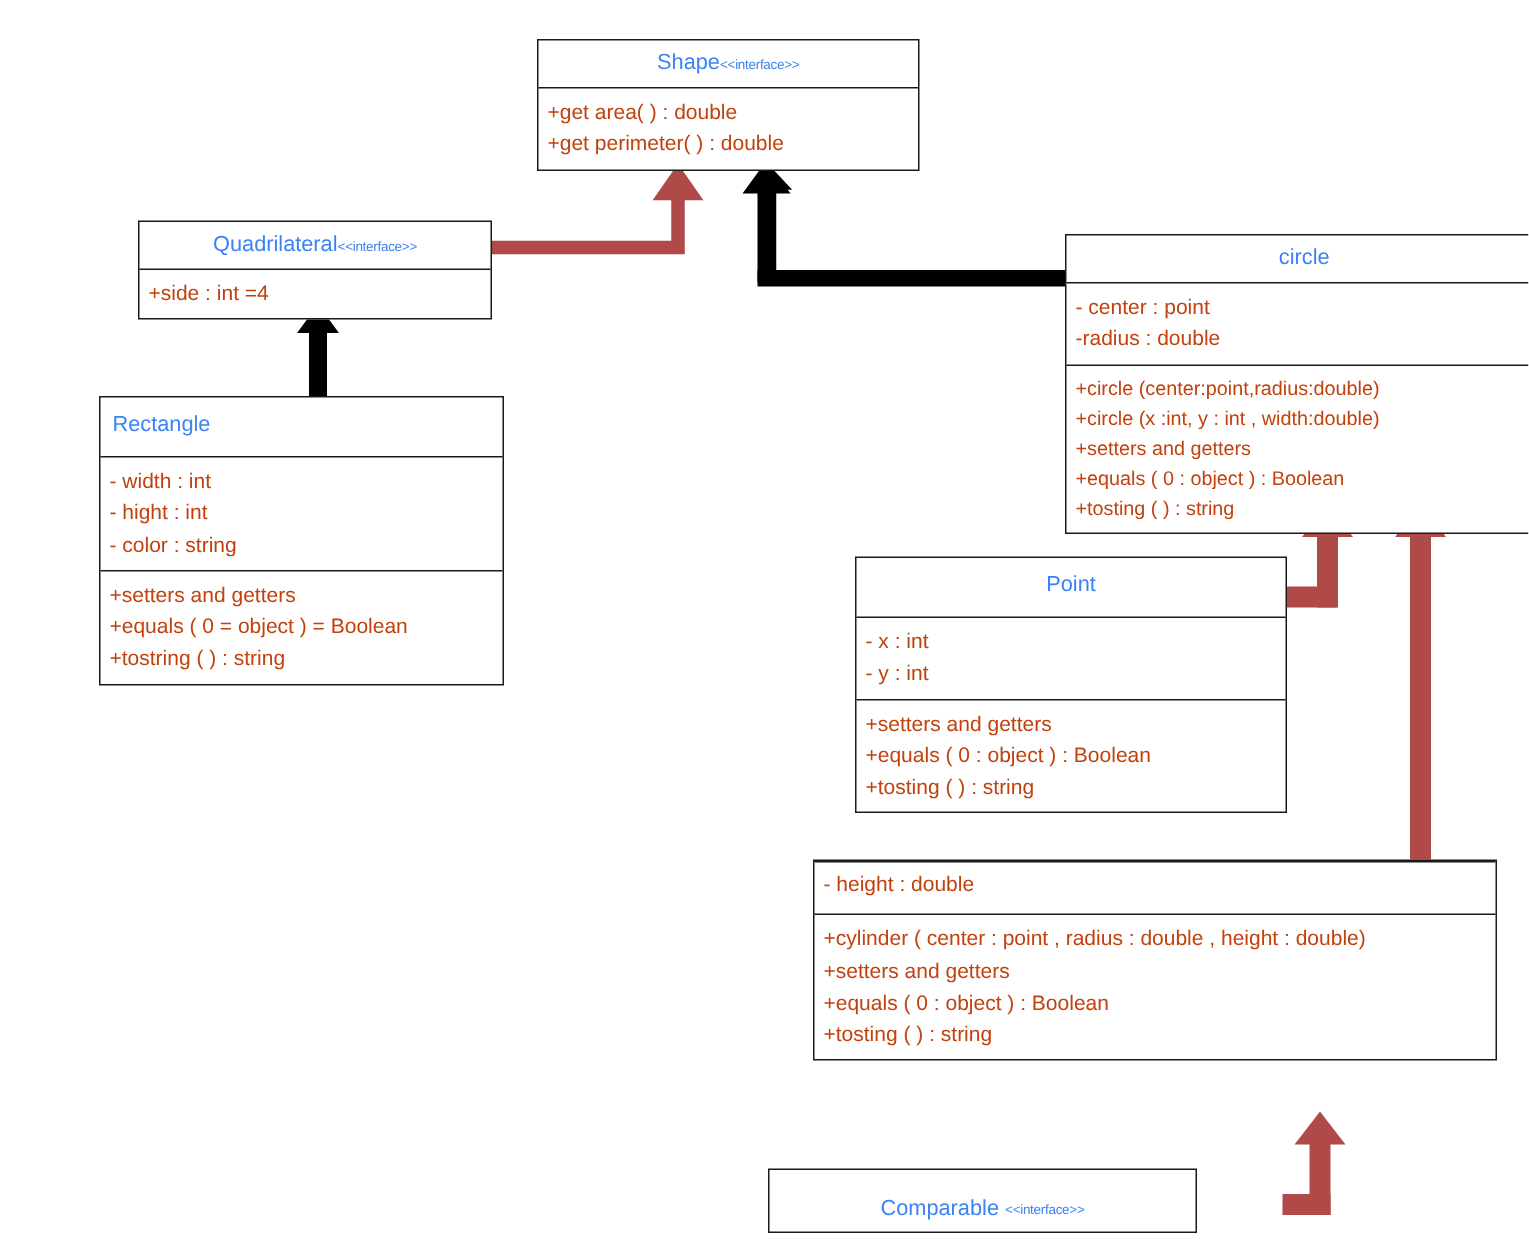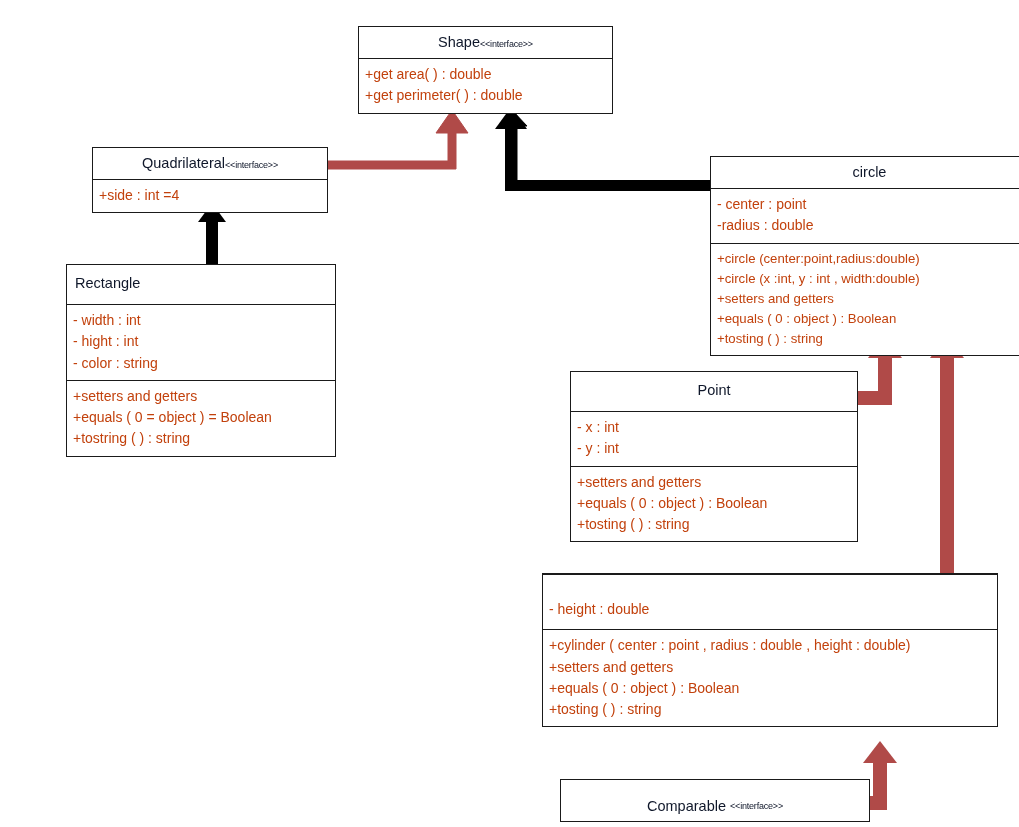--- a/index.html
+++ b/index.html
@@ -26,21 +26,21 @@
   .uml-class {
     position: absolute;
     border: 1.4px solid #1a1a1a;
     background: #ffffff;
     box-sizing: border-box;
     z-index: 5;
   }
   .cls-header {
     text-align: center;
     font-size: 14.5px;
-    color: #0f172a;
+    color: #3b82f6;
     padding: 6px 4px 7px 4px;
     line-height: 1.25;
     white-space: nowrap;
   }
   .cls-header .stereo {
     font-size: 9px;
     letter-spacing: -0.2px;
   }
   .cls-header.pad-tall { padding: 9px 4px 12px 4px; }
   .cls-section {
@@ -159,30 +159,30 @@
       <div class="row">- y : int</div>
     </div>
     <div class="cls-section">
       <div class="row">+setters and getters</div>
       <div class="row">+equals ( 0 : object ) : Boolean</div>
       <div class="row">+tosting ( ) : string</div>
     </div>
   </div>
 
   <div class="uml-class" style="left:542px; top:573px; width:456px;">
-    <div class="cls-section" style="padding-top:24px; padding-bottom:9px;">
+    <div class="cls-section" style="padding-top:4px; padding-bottom:9px;">
       <div class="row">- height : double</div>
     </div>
     <div class="cls-section">
       <div class="row">+cylinder ( center : point , radius : double , height : double)</div>
       <div class="row">+setters and getters</div>
       <div class="row">+equals ( 0 : object ) : Boolean</div>
       <div class="row">+tosting ( ) : string</div>
     </div>
   </div>
 
-  <div class="uml-class" style="left:560px; top:779px; width:310px; height:43px;">
+  <div class="uml-class" style="left:512px; top:779px; width:286px; height:43px;">
     <div class="cls-header title-only">
       <span>Comparable</span>&nbsp;<span class="stereo">&lt;&lt;interface&gt;&gt;</span>
     </div>
   </div>
 
 </div>
 
 </body></html>

